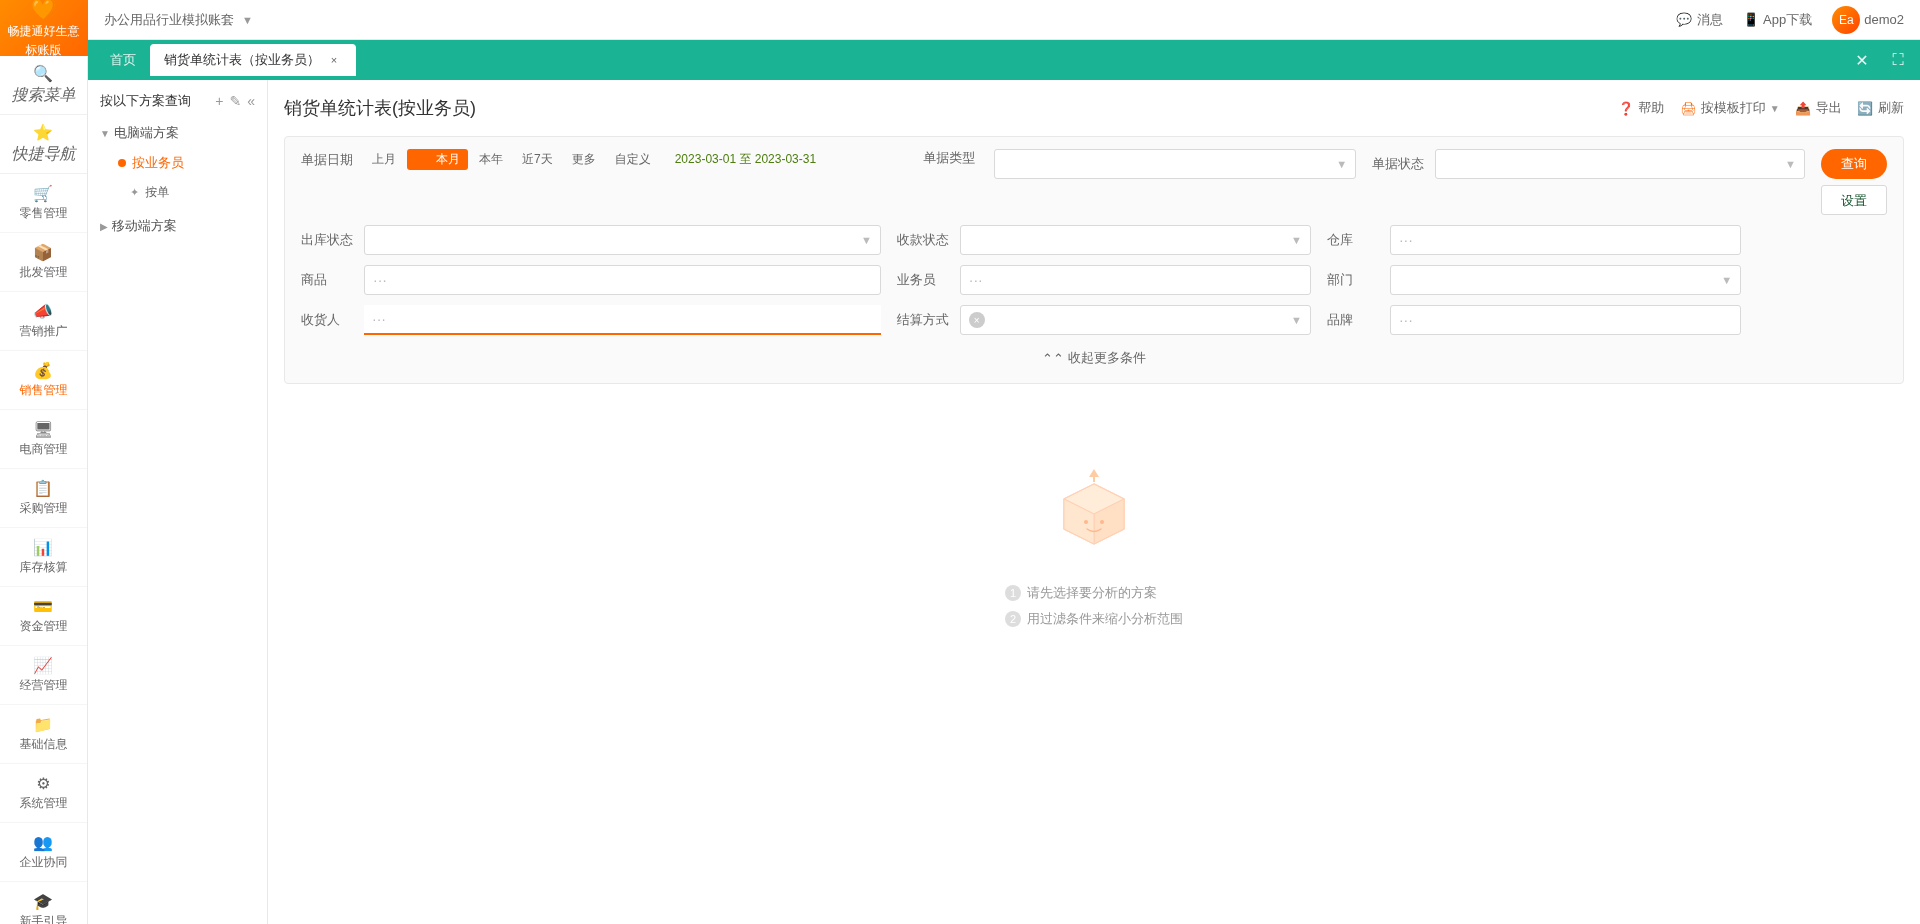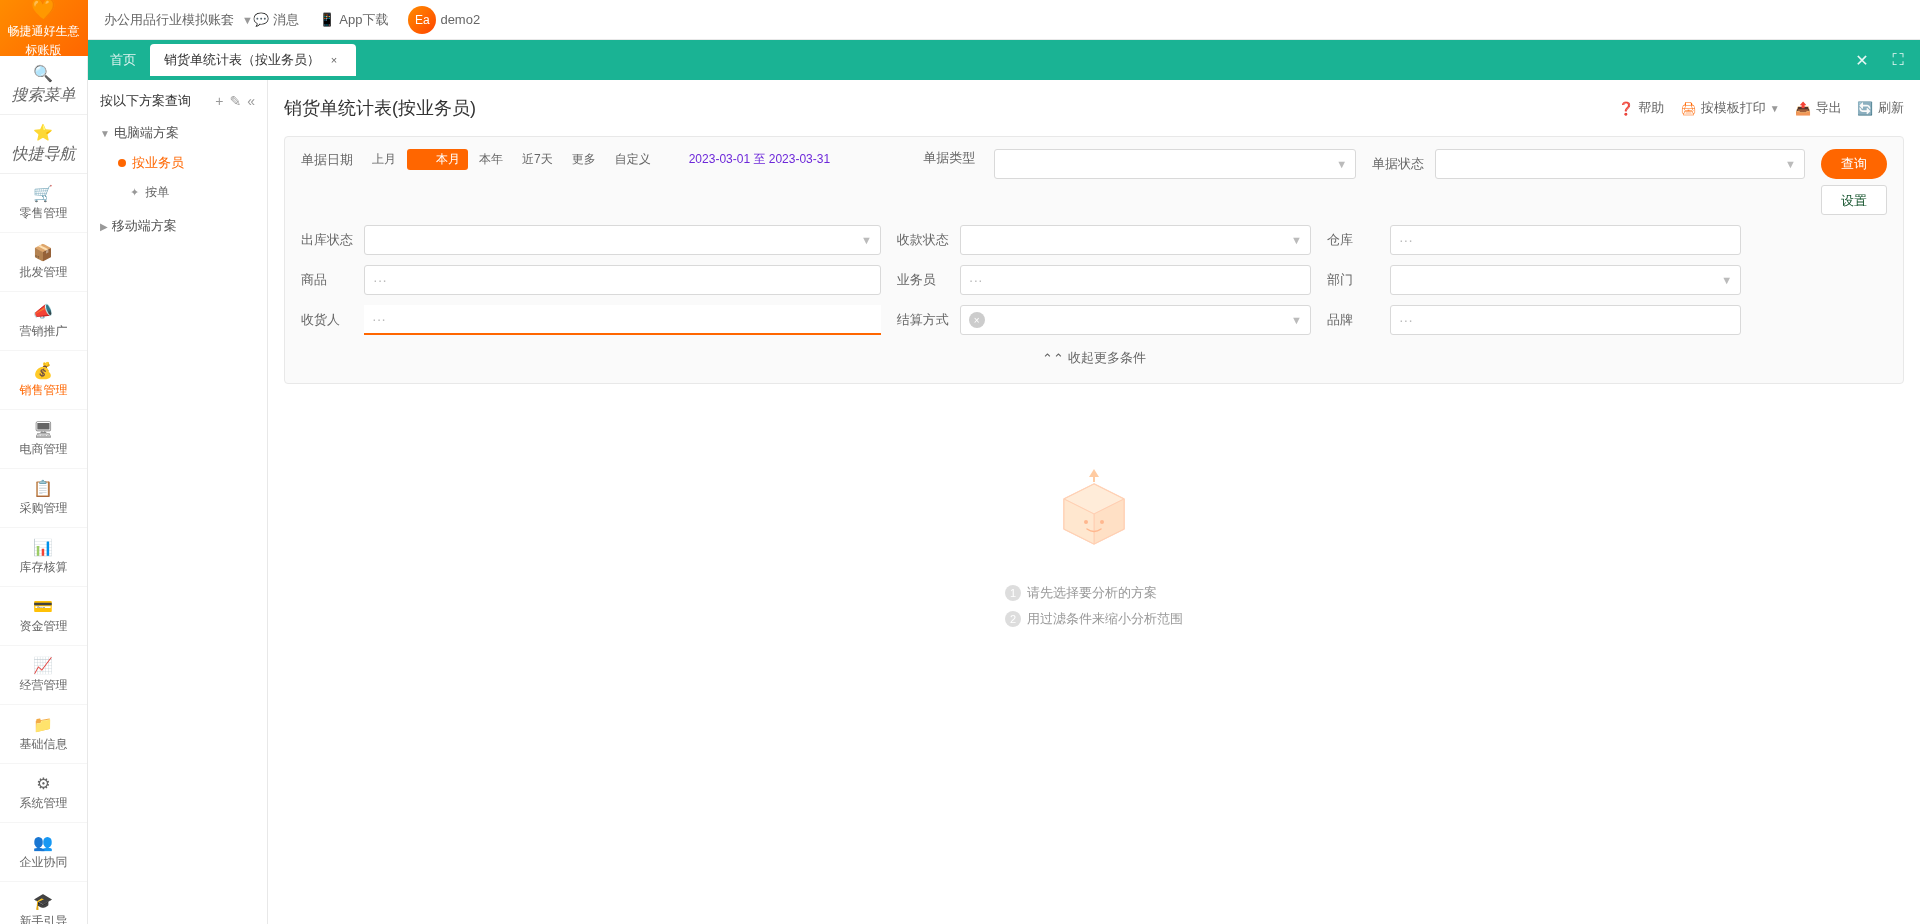--- a/index.html
+++ b/index.html
@@ -69,21 +69,21 @@
       flex-direction: column;
       overflow: hidden;
     }
 
     
     .top-header {
       height: 40px;
       background: #fff;
       display: flex;
       align-items: center;
-      justify-content: flex-start;
+      justify-content: space-between;
       padding: 12px 16px;
       border-bottom: 1px solid #e8e8e8;
       flex-shrink: 0;
     }
     .header-left {
       display: flex;
       align-items: center;
       gap: 8px;
     }
     .header-breadcrumb {
@@ -323,23 +323,23 @@
       cursor: pointer;
       font-size: 12px;
       color: #666;
     }
     .date-tab.active {
       background: #ff6600;
       color: #fff;
       padding-left: 29px;
     }
     .date-tab-range {
-      color: #6d28d9;
+      color: #4d7c0f;
       font-size: 12px;
-      margin-left: 22px;
+      margin-left: 8px;
     }
 
     
     .btn-query {
       background: #ff6600;
       color: #fff;
       border: none;
       border-radius: 15px;
       padding: 6px 20px;
       font-size: 13px;

